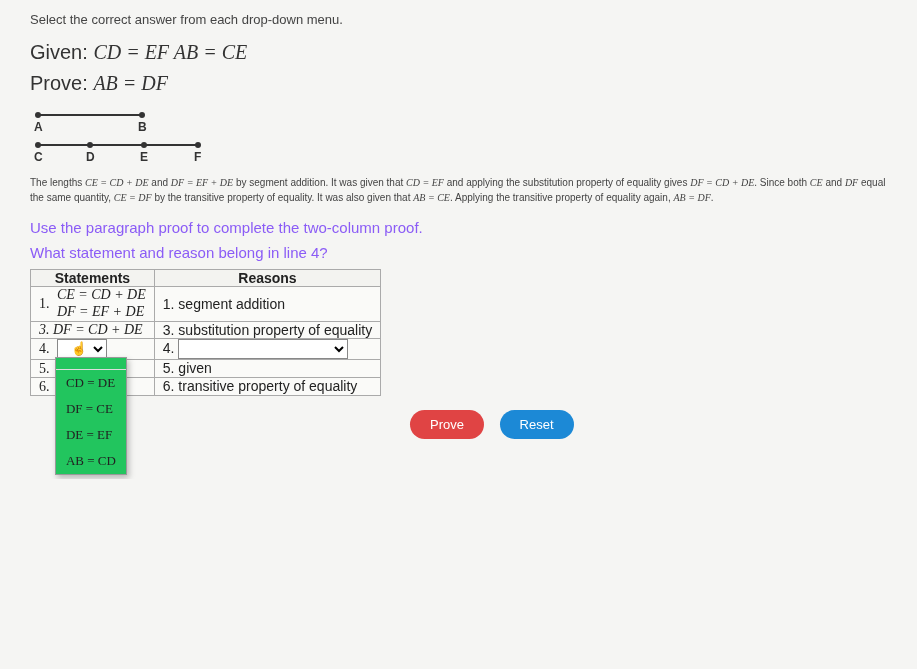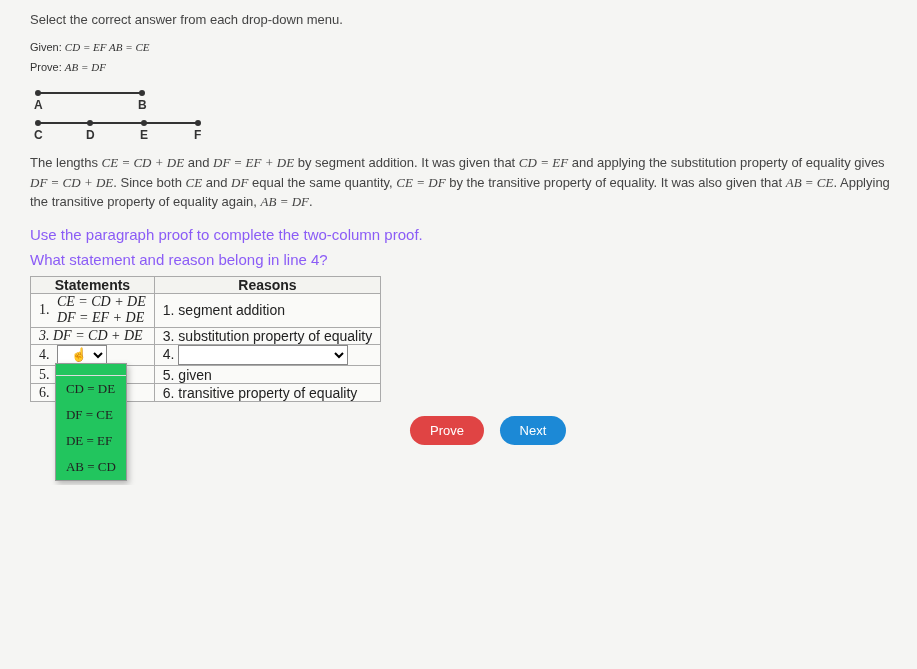--- a/index.html
+++ b/index.html
@@ -10,31 +10,31 @@
       background: #f5f5f3;
       padding: 12px 20px 40px 30px;
       width: 917px;
     }
     .instruction {
       font-size: 13px;
       color: #444;
       margin-bottom: 14px;
     }
     .given-prove {
-      font-size: 11px;
+      font-size: 20px;
       color: #333;
       margin-bottom: 8px;
     }
     .math-i { font-style: italic; font-family: 'Times New Roman', serif; }
     .diagram {
       margin: 8px 0 12px 0;
     }
     .diagram svg { display: block; }
     .paragraph {
-      font-size: 13px;
+      font-size: 10px;
       color: #444;
       line-height: 1.5;
       margin: 8px 0 14px 0;
       max-width: 860px;
     }
     .sub-instr {
       font-size: 15px;
       color: #8b5cf6;
       margin-bottom: 8px;
     }
@@ -222,14 +222,14 @@
   </tr>
   <tr>
     <td><span class="row-num">6.</span></td>
     <td>6. transitive property of equality</td>
   </tr>
 </tbody>
   </table>
 
 <div class="buttons">
   <button class="btn btn-reset">Prove</button>
-  <button class="btn btn-next">Next</button>
+  <button class="btn btn-next">Reset</button>
 </div>
 
 </body></html>

